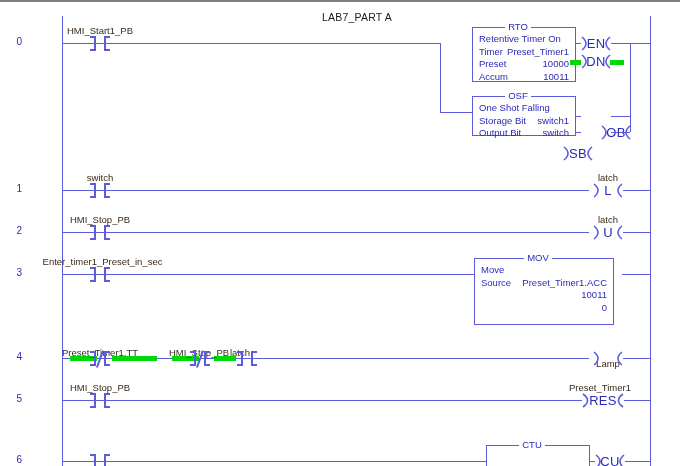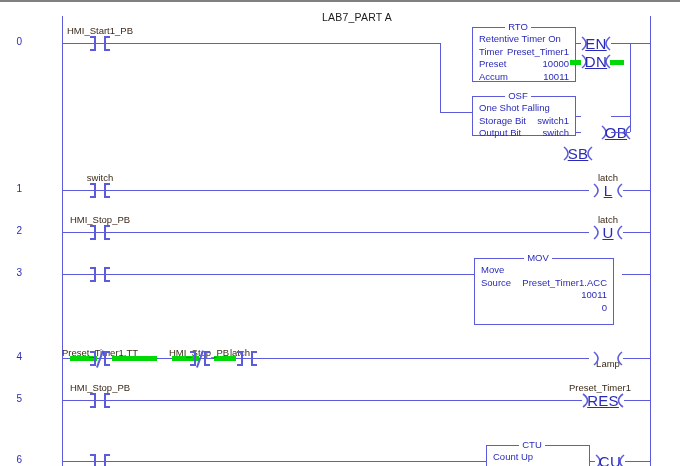--- a/index.html
+++ b/index.html
@@ -60,23 +60,22 @@
     white-space: nowrap;
     text-align: center;
     font-family: "Liberation Sans", sans-serif;
   }
   
   .coil { position: absolute; width: 30px; height: 15px; }
   .coil svg { display: block; overflow: visible; }
   .coil .letter {
     position: absolute; left: 0; top: 0; width: 30px; height: 15px;
     display: flex; align-items: center; justify-content: center;
-    color: #2a2ab8; font-size: 15px; letter-spacing: .3px;
-    font-family: "Liberation Sans", sans-serif;
-    text-decoration: underline;
+    color: #2a2ab8; font-size: 13px; letter-spacing: .3px;
+    font-family: "Liberation Sans", sans-serif;
   }
   
   .block {
     position: absolute;
     border: 1.5px solid #5b5bdc;
     background: #ffffff;
   }
   .block-title {
     position: absolute;
     top: -7px;
@@ -258,20 +257,21 @@
       <path d="M29 1 Q21 7.5 29 14" fill="none" stroke="#5b5bdc" stroke-width="1.6"></path>
     </svg>
     <div class="letter">U</div>
   </div>
   <div class="hline" style="left:623px; top:230px; width:27px;"></div>
 
   <div class="rungnum" style="left:0px; top:265px;">3</div>
 
   <div class="hline" style="left:62px; top:272px; width:412px;"></div>
 
+  <div class="tagname" style="left:10px; top:254px; width:185px;">Enter_timer1_Preset_in_sec</div>
   <div class="contact" style="left:89px; top:265px;">
     <div class="bar l"></div>
       <div class="bar r"></div>
     <div class="foot lt"></div>
       <div class="foot lb"></div>
     <div class="foot rt"></div>
       <div class="foot rb"></div>
   </div>
 
   <div class="block" style="left:474px; top:256px; width:140px; height:67px;">
@@ -374,23 +374,20 @@
     <div class="bar l"></div>
       <div class="bar r"></div>
     <div class="foot lt"></div>
     <div class="foot rt"></div>
   </div>
 
   <div class="block" style="left:486px; top:443px; width:104px; height:40px;">
     <div class="block-title">
       <span>CTU</span>
     </div>
-    <div class="block-body">
-      <div class="brow single">Count Up</div>
-    </div>
   </div>
 
   <div class="hline" style="left:590px; top:459px; width:5px;"></div>
   <div class="coil" style="left:595px; top:452px;">
     <svg width="30" height="15" viewBox="0 0 30 15">
       <path d="M1 1 Q9 7.5 1 14" fill="none" stroke="#5b5bdc" stroke-width="1.6"></path>
       <path d="M29 1 Q21 7.5 29 14" fill="none" stroke="#5b5bdc" stroke-width="1.6"></path>
     </svg>
     <div class="letter">CU</div>
   </div>

